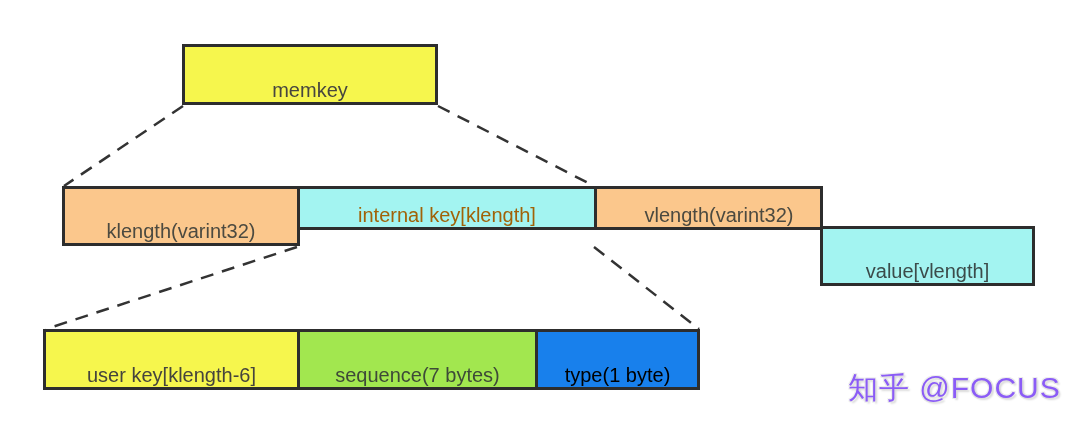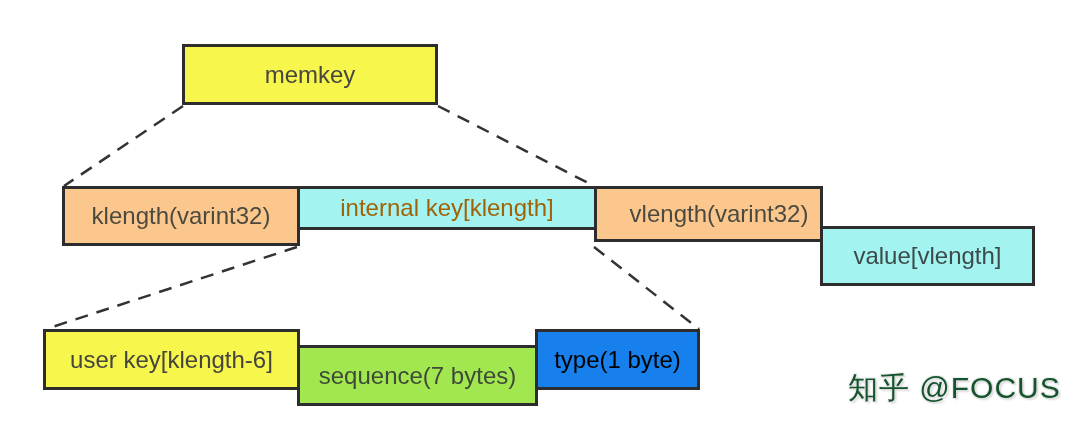--- a/index.html
+++ b/index.html
@@ -20,33 +20,33 @@
     left: 0;
     top: 0;
     width: 1080px;
     height: 435px;
   }
   .box {
     position: absolute;
     box-sizing: border-box;
     border: 3px solid #2d2d2d;
     display: flex;
-    align-items: center;
+    align-items: flex-end;
     justify-content: center;
-    font-size: 24px;
+    font-size: 20px;
     color: #47463f;
     white-space: nowrap;
   }
   .watermark {
     position: absolute;
     left: 848px;
     top: 368px;
     font-size: 30px;
     letter-spacing: 1px;
-    color: #14532d;
+    color: #8b5cf6;
     text-shadow: 2px 2px 2px #d9d9d9, -1px -1px 0 #efefef, 1px -1px 0 #e9e9e9, -1px 1px 0 #e9e9e9;
     user-select: none;
   }
 </style>
 </head>
 <body>
 
 <div class="canvas">
 
   <svg class="connectors" viewBox="0 0 1080 435" xmlns="http://www.w3.org/2000/svg">
@@ -59,31 +59,31 @@
   <div class="box" style="left: 182px; top: 44px; width: 256px; height: 61px; background-color: rgb(246, 246, 77); color: rgb(71, 70, 63);">
     <span>memkey</span>
   </div>
 
   <div class="box" style="left: 62px; top: 186px; width: 238px; height: 60px; background-color: rgb(251, 199, 140); color: rgb(76, 74, 64);">
     <span>klength(varint32)</span>
   </div>
   <div class="box" style="left: 297px; top: 186px; width: 300px; height: 44px; background-color: rgb(163, 244, 241); color: #a16207;">
     <span>internal key[klength]</span>
   </div>
-  <div class="box" style="left: 594px; top: 186px; width: 229px; height: 56px; background-color: rgb(251, 199, 140); color: rgb(76, 74, 64); padding-left: 21px;">
+  <div class="box" style="left: 594px; top: 186px; width: 229px; height: 44px; background-color: rgb(251, 199, 140); color: rgb(76, 74, 64); padding-left: 21px;">
     <span>vlength(varint32)</span>
   </div>
   <div class="box" style="left: 820px; top: 186px; width: 215px; height: 60px; background-color: rgb(163, 244, 241); color: rgb(59, 75, 74); margin-top: 40px;">
     <span>value[vlength]</span>
   </div>
 
   <div class="box" style="left: 43px; top: 329px; width: 257px; height: 61px; background-color: rgb(246, 246, 77); color: rgb(69, 68, 61);">
     <span>user key[klength-6]</span>
   </div>
-  <div class="box" style="left: 297px; top: 329px; width: 241px; height: 61px; background-color: rgb(162, 231, 79); color: rgb(62, 74, 56); margin-top: 16px;">
+  <div class="box" style="left: 297px; top: 329px; width: 241px; height: 61px; background-color: rgb(162, 231, 79); color: rgb(62, 74, 56);">
     <span>sequence(7 bytes)</span>
   </div>
   <div class="box" style="left: 535px; top: 329px; width: 165px; height: 61px; background-color: rgb(24, 128, 236); color: #000000;">
     <span>type(1 byte)</span>
   </div>
 
   <div class="watermark">知乎 @FOCUS</div>
 
 </div>
 

